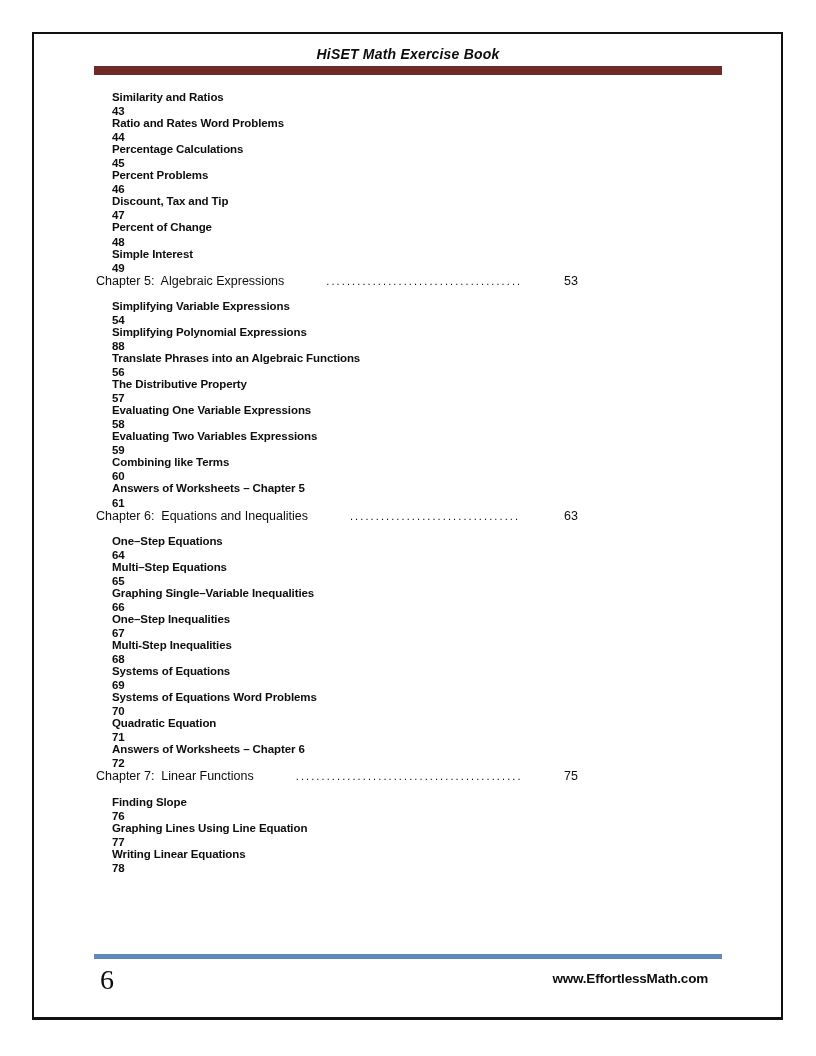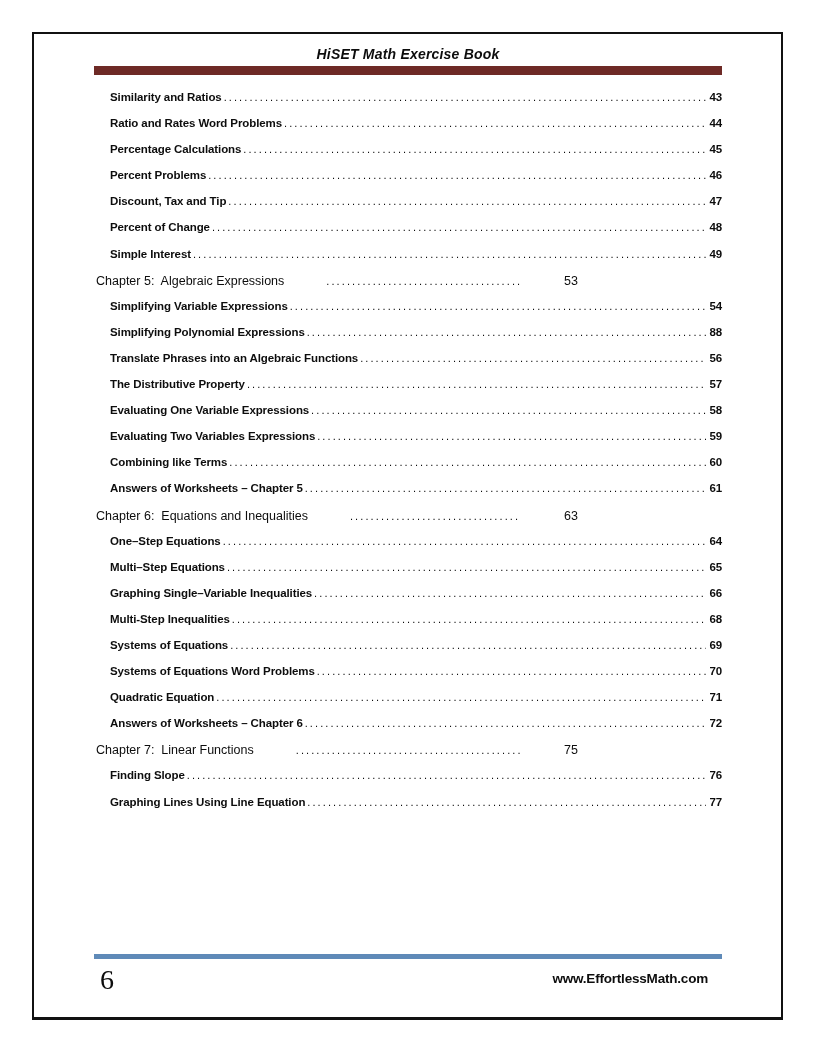--- a/index.html
+++ b/index.html
@@ -56,20 +56,21 @@
   .toc-row {
     display: flex;
     align-items: baseline;
     height: 26.1px;
   }
   .toc-row.sub {
     padding-left: 14px;
     font-weight: bold;
     font-size: 11.5px;
     letter-spacing: -0.1px;
+    flex-direction: column;
   }
   .toc-row.chapter {
     font-weight: normal;
     font-size: 12.5px;
     width: 482px;
     gap: 40px;
   }
   .toc-row .label {
     white-space: nowrap;
   }
@@ -218,20 +219,25 @@
         <span class="label">Multi–Step Equations</span>
         <span class="leader"></span>
         <span class="pagenum">65</span>
       </div>
       <div class="toc-row sub">
         <span class="label">Graphing Single–Variable Inequalities</span>
         <span class="leader"></span>
         <span class="pagenum">66</span>
       </div>
       <div class="toc-row sub">
+        <span class="label">One–Step Inequalities</span>
+        <span class="leader"></span>
+        <span class="pagenum">67</span>
+      </div>
+      <div class="toc-row sub">
         <span class="label">Multi-Step Inequalities</span>
         <span class="leader"></span>
         <span class="pagenum">68</span>
       </div>
       <div class="toc-row sub">
         <span class="label">Systems of Equations</span>
         <span class="leader"></span>
         <span class="pagenum">69</span>
       </div>
       <div class="toc-row sub">
@@ -257,20 +263,25 @@
       <div class="toc-row sub">
         <span class="label">Finding Slope</span>
         <span class="leader"></span>
         <span class="pagenum">76</span>
       </div>
       <div class="toc-row sub">
         <span class="label">Graphing Lines Using Line Equation</span>
         <span class="leader"></span>
         <span class="pagenum">77</span>
       </div>
+      <div class="toc-row sub">
+        <span class="label">Writing Linear Equations</span>
+        <span class="leader"></span>
+        <span class="pagenum">78</span>
+      </div>
     </div>
 
   <div class="footer-rule"></div>
 
   <div class="page-number">6</div>
 
   <div class="website">www.EffortlessMath.com</div>
 </div>
 
 </body></html>

